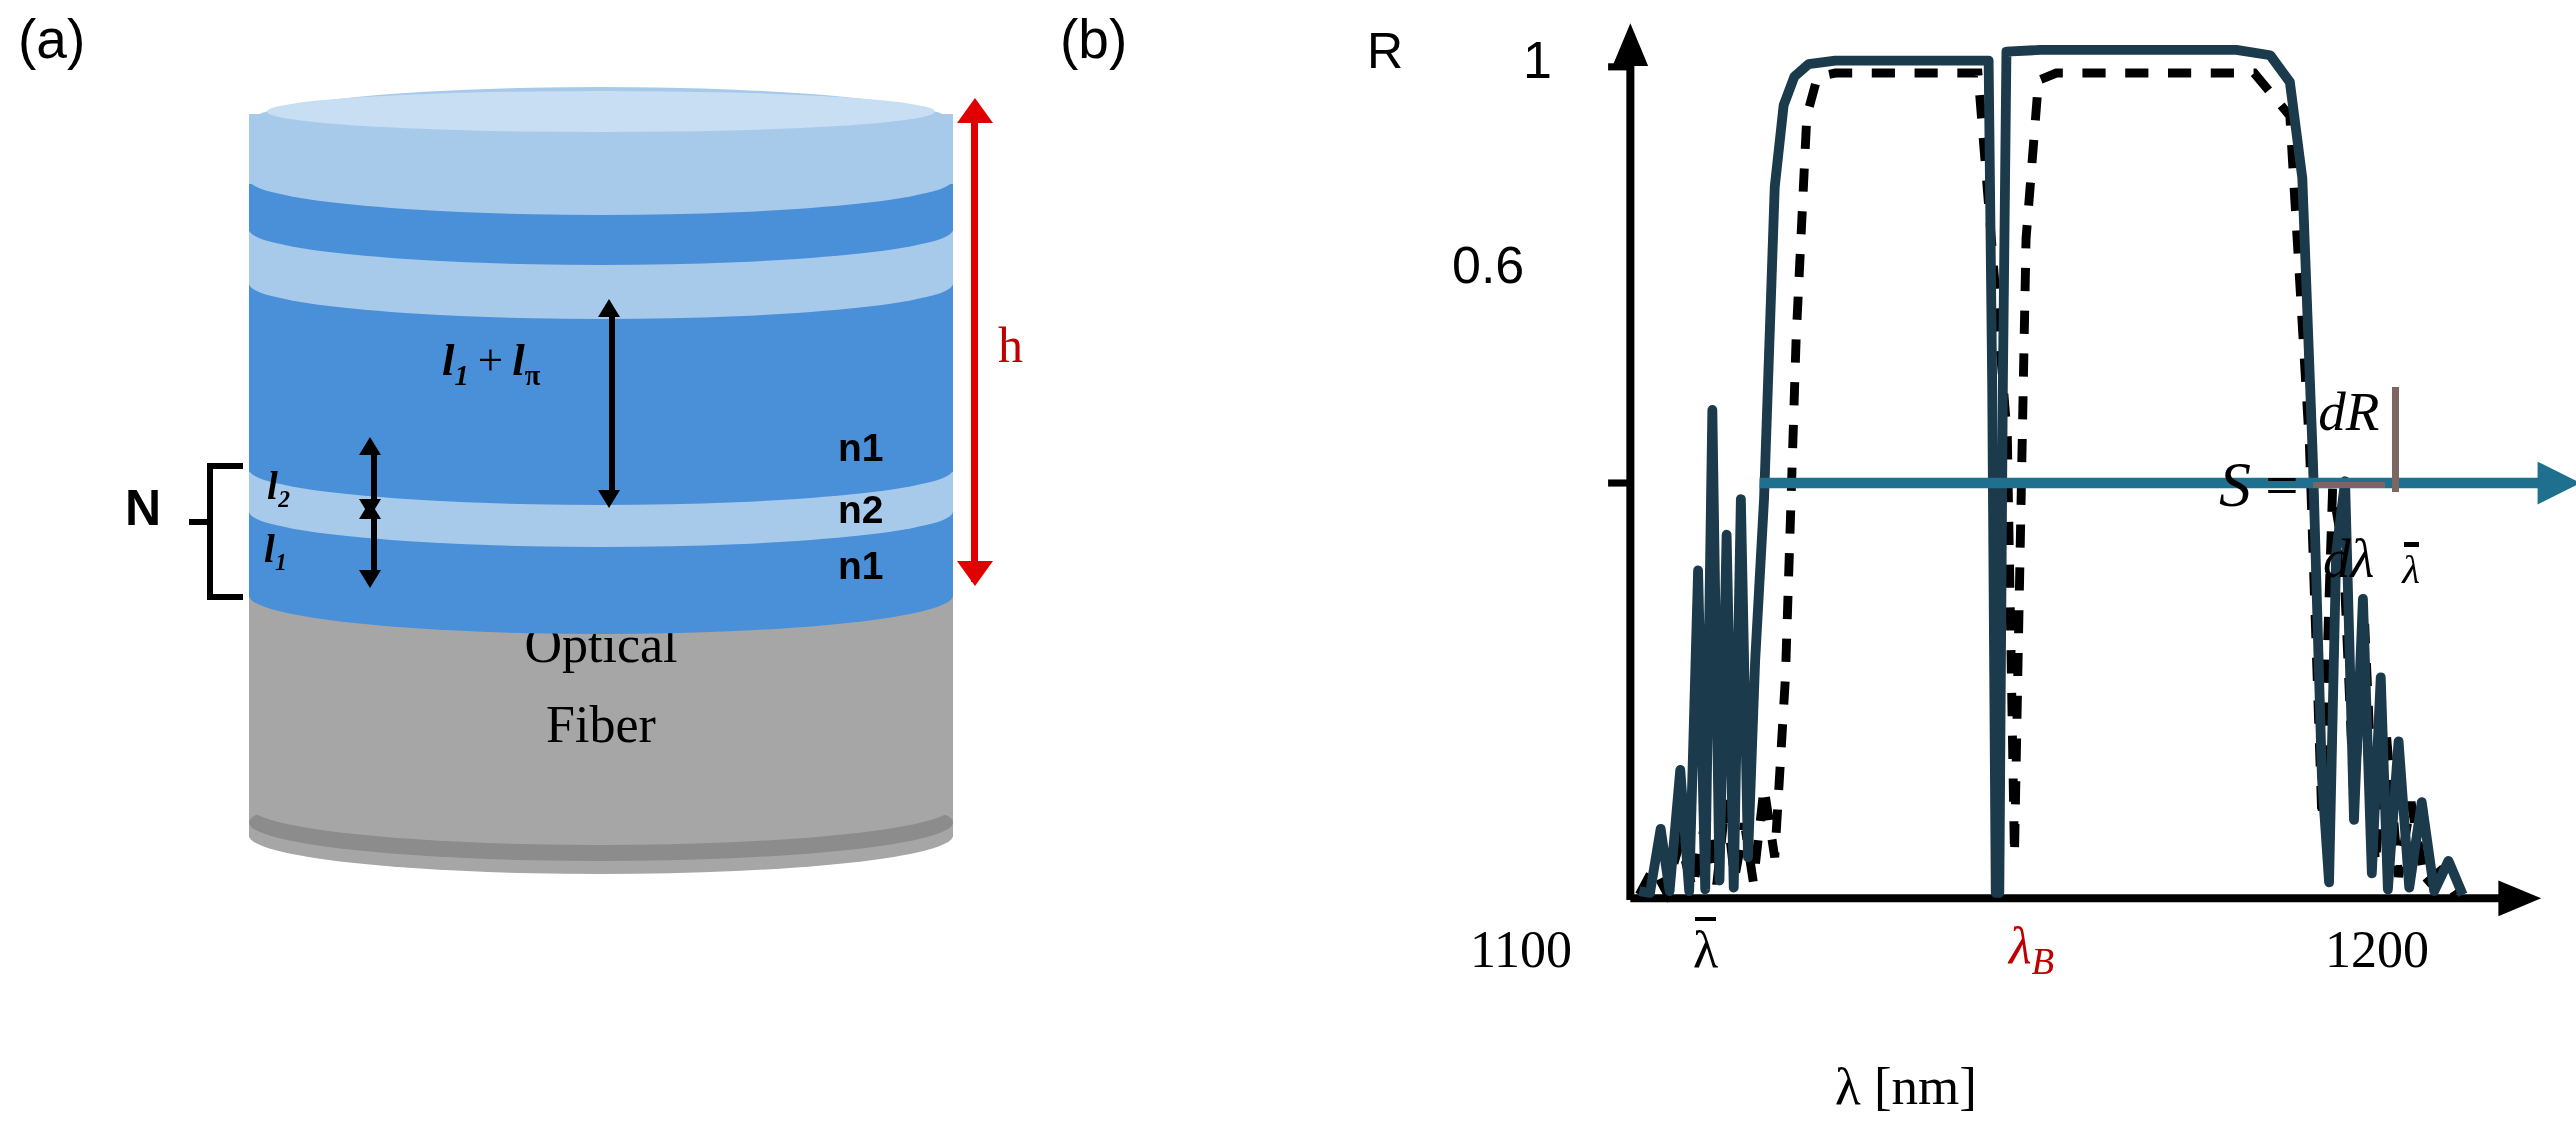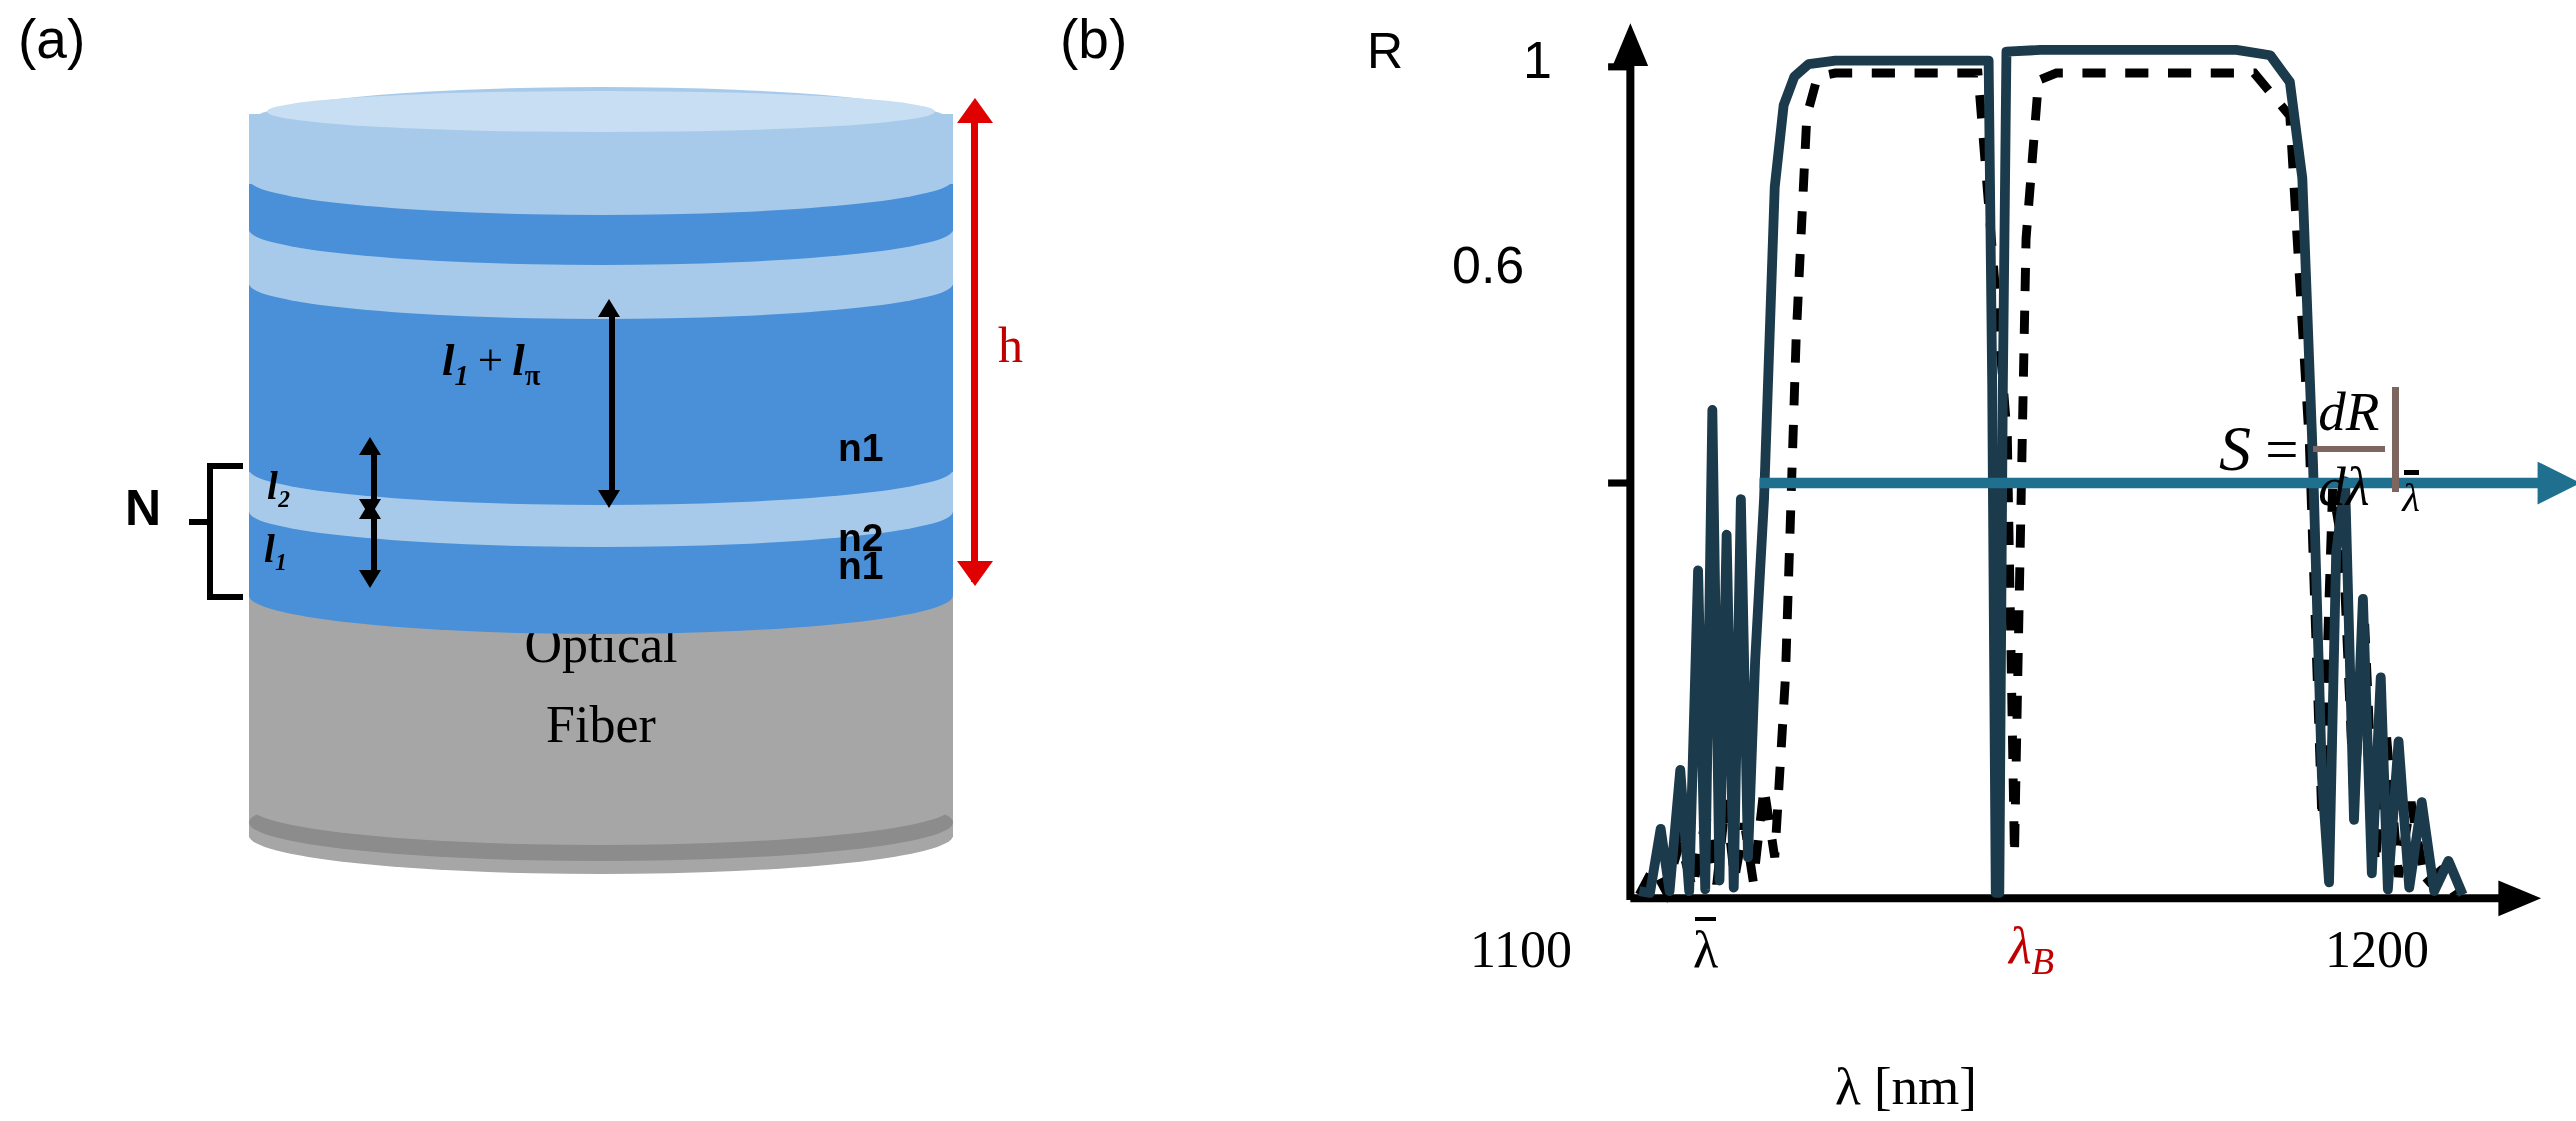--- a/index.html
+++ b/index.html
@@ -55,21 +55,21 @@
   #xlB{position:absolute;left:958px;top:916px;font-size:52px;color:#c00000;
       font-family:"Liberation Serif",serif;font-style:italic;}
   #x1600{position:absolute;left:1274px;top:920px;font-size:52px;font-family:"Liberation Serif",serif;}
   #xaxis-title{position:absolute;left:784px;top:1016px;font-size:53px;
       font-family:"Liberation Serif",serif;margin-top:40px;}
 
   
   #formula{position:absolute;left:2219px;top:383px;font-family:"Liberation Serif",serif;
       font-size:55px;display:flex;align-items:center;font-style:italic;}
   #formula .eq{margin:0 14.3px;font-style:normal;}
-  .frac{display:inline-flex;flex-direction:column;line-height:1.05;}
+  .frac{display:inline-flex;flex-direction:column;align-items:center;line-height:1.05;gap:36px;}
   .frac .num{padding:0 5.3px;}
   .frac .bar{width:100%;height:6.2px;background:#7d6660;margin:5.3px 0;}
   .frac .den{padding:0 5.3px;}
   .evalbar{width:7.1px;height:105px;background:#7d6660;margin-left:7.1px;align-self:flex-start;
       margin-top:3.6px;}
   .evalsub{align-self:flex-end;font-size:41px;margin-left:3.6px;margin-bottom:-5.3px;}
   .ovl{position:relative;display:inline-block;}
   .ovl::before{content:"";position:absolute;left:8%;right:8%;top:-0.06em;height:4.5px;background:currentColor;}
 </style>
 </head>
@@ -128,21 +128,21 @@
 
   <div class="varrow" style="left:609px;top:316px;height:178px;"></div>
   <div class="vah-up" style="left:598px;top:299px;"></div>
   <div class="vah-dn" style="left:598px;top:490px;"></div>
   <div style="position:absolute;left:419px;top:334px;font-size:45px;font-weight:bold;font-style:italic;
               font-family:'Liberation Serif',serif;white-space:nowrap;margin-left:23px;">
     <span>l</span><sub style="font-size:28.5px;">1</sub><span style="font-style:normal;font-weight:normal;padding:0 9px;">+</span><span>l</span><sub style="font-size:28.5px;font-style:normal;">π</sub>
   </div>
 
   <div class="nlabel" style="left:838px;top:426px;">n1</div>
-  <div class="nlabel" style="left:838px;top:516px;">n2</div>
+  <div class="nlabel" style="left:838px;top:488px;">n2</div>
   <div class="nlabel" style="left:838px;top:544px;">n1</div>
 </div>
 
 <div id="panel-b">
 
   <div class="panel-label" style="left:9px;top:7.1px;">(b)</div>
 
   <div id="r-label">R</div>
   <div id="y1">1</div>
   <div id="y05">0.6</div>

